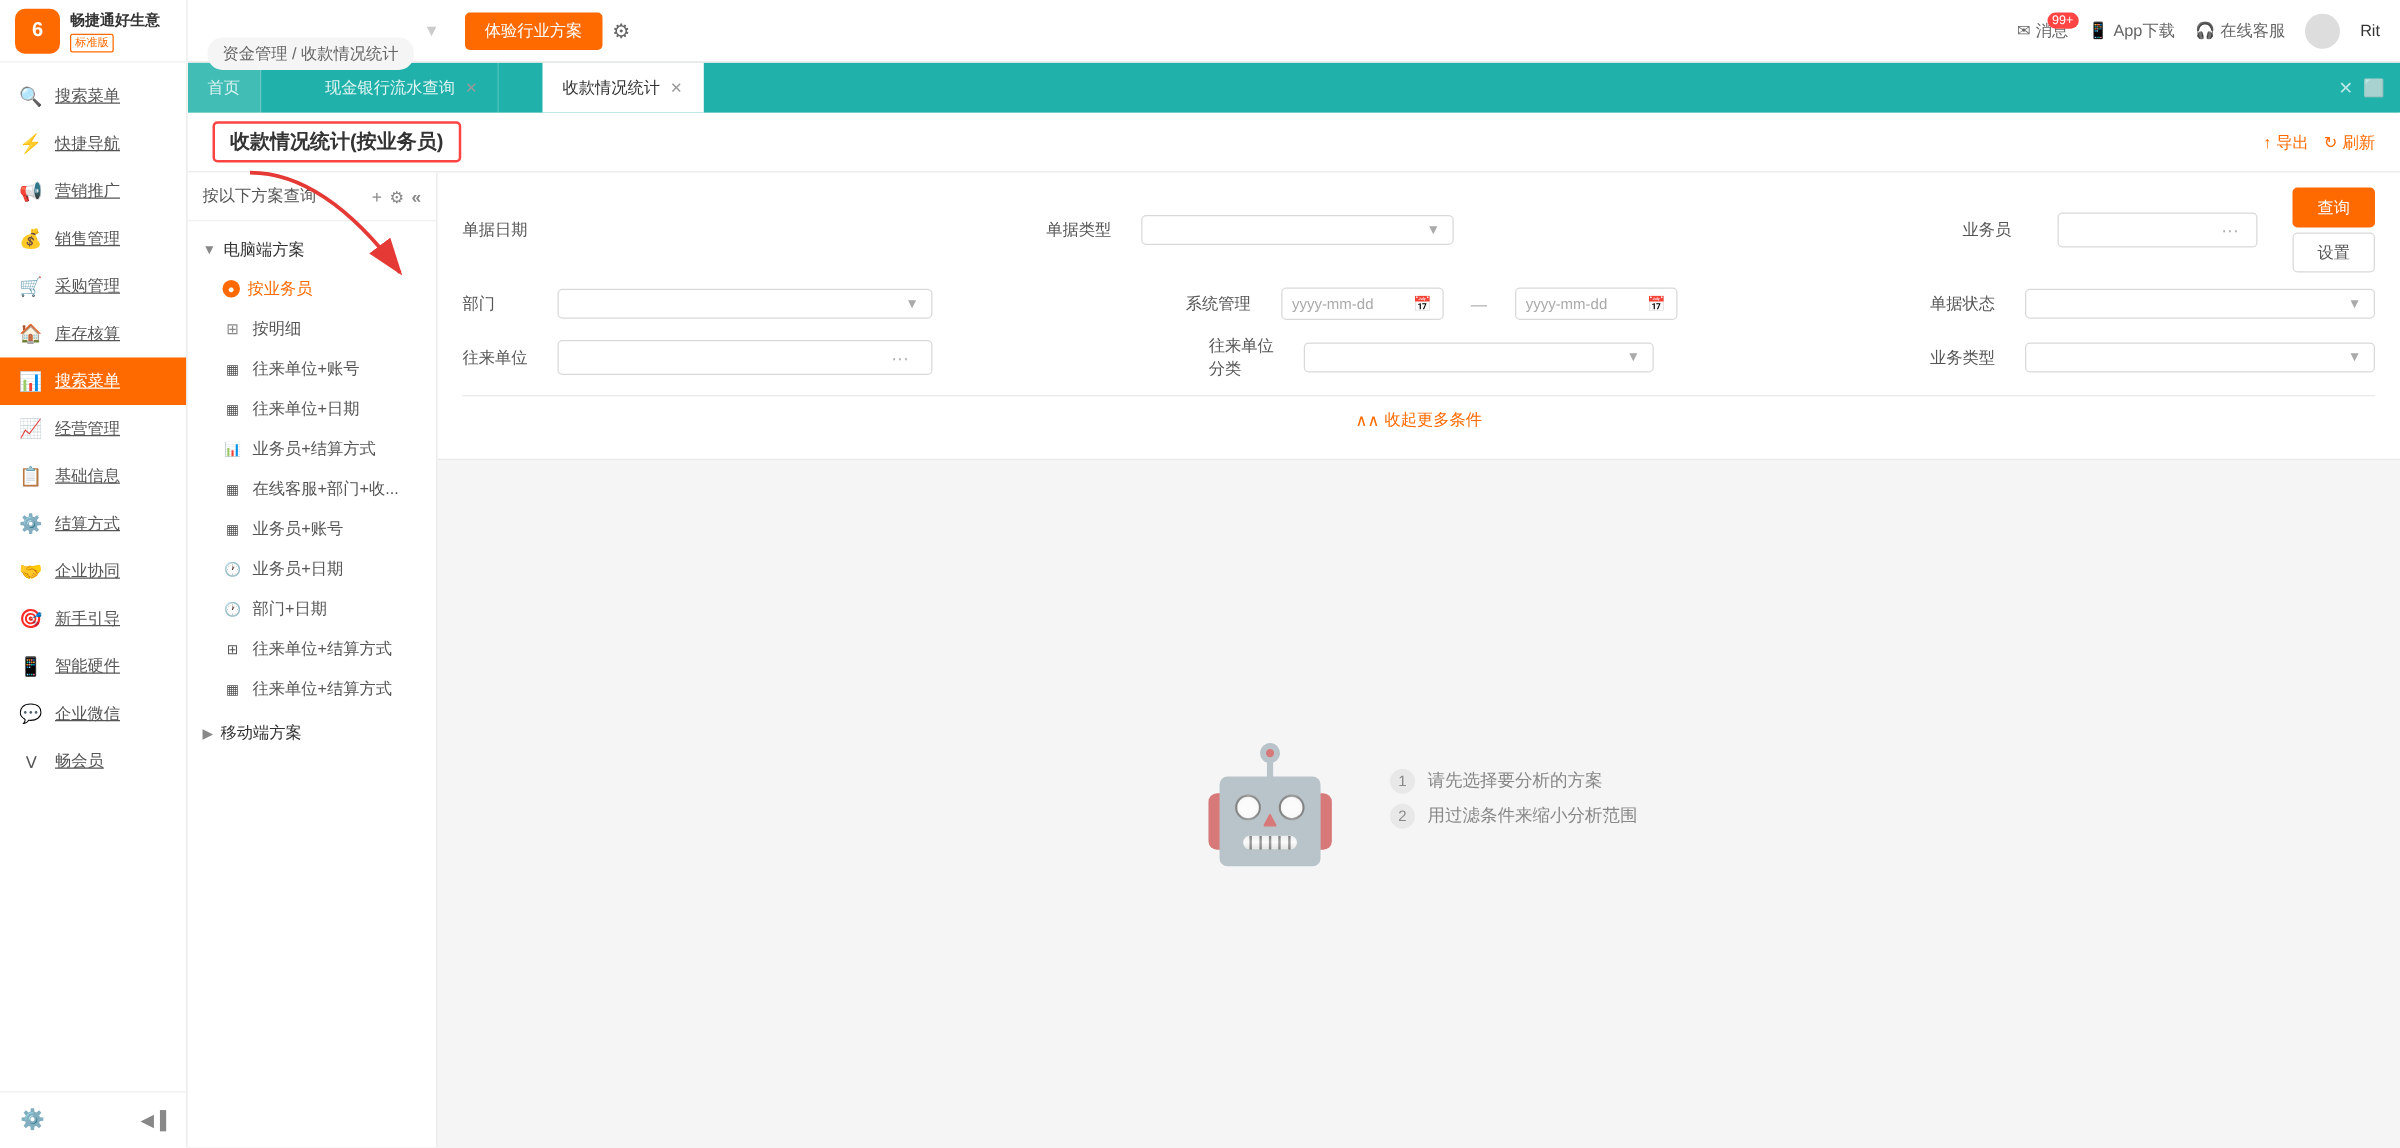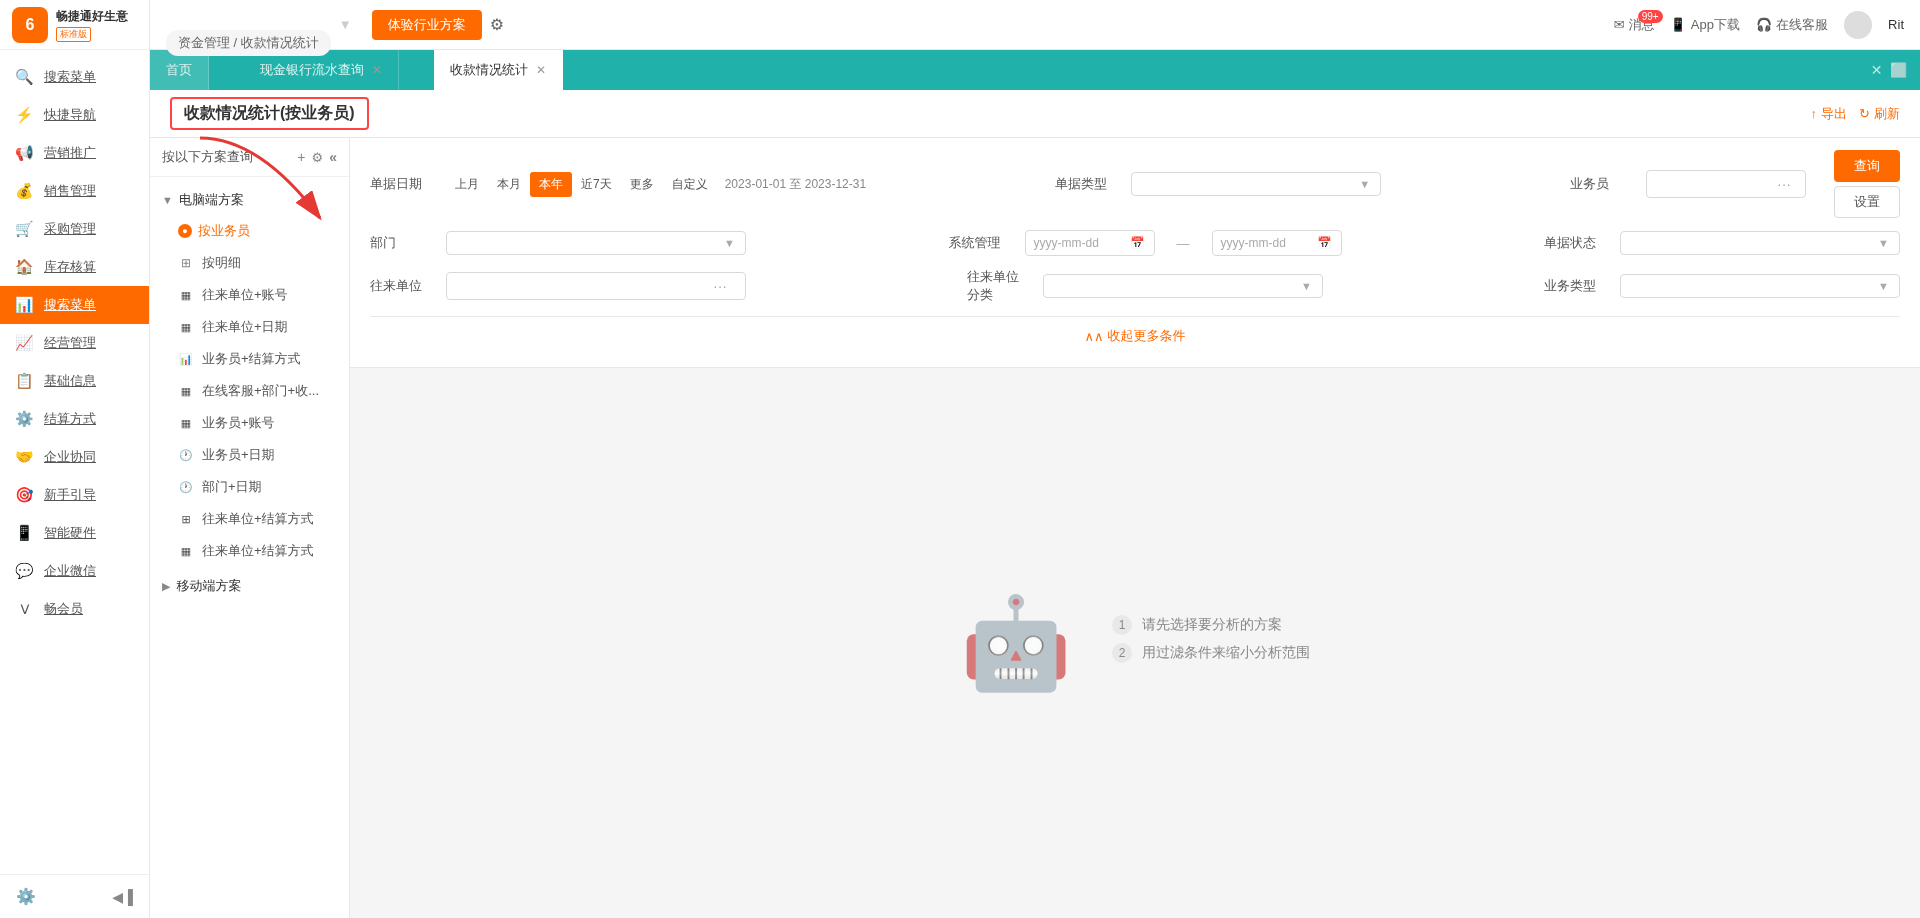--- a/index.html
+++ b/index.html
@@ -424,31 +424,20 @@
         </div>
       </div>
     </div>
 
     <div class="right-panel">
 
       <div class="filter-area">
 
         <div class="filter-row">
           <span class="filter-label">单据日期</span>
-          <div class="filter-control">
-            <div class="date-tabs">
-              <span class="date-tab">上月</span>
-              <span class="date-tab">本月</span>
-              <span class="date-tab active">本年</span>
-              <span class="date-tab">近7天</span>
-              <span class="date-tab">更多</span>
-              <span class="date-tab">自定义</span>
-            </div>
-            <span class="date-range">2023-01-01 至 2023-12-31</span>
-          </div>
           <div style="flex:1"></div>
           <span class="filter-label">单据类型</span>
           <div class="select-box select-box-wide">
             <span></span>
             <span class="select-arrow">▼</span>
           </div>
           <div style="flex:1"></div>
           <span class="filter-label">业务员</span>
           <div class="select-box" style="min-width:160px;">
             <span></span>

